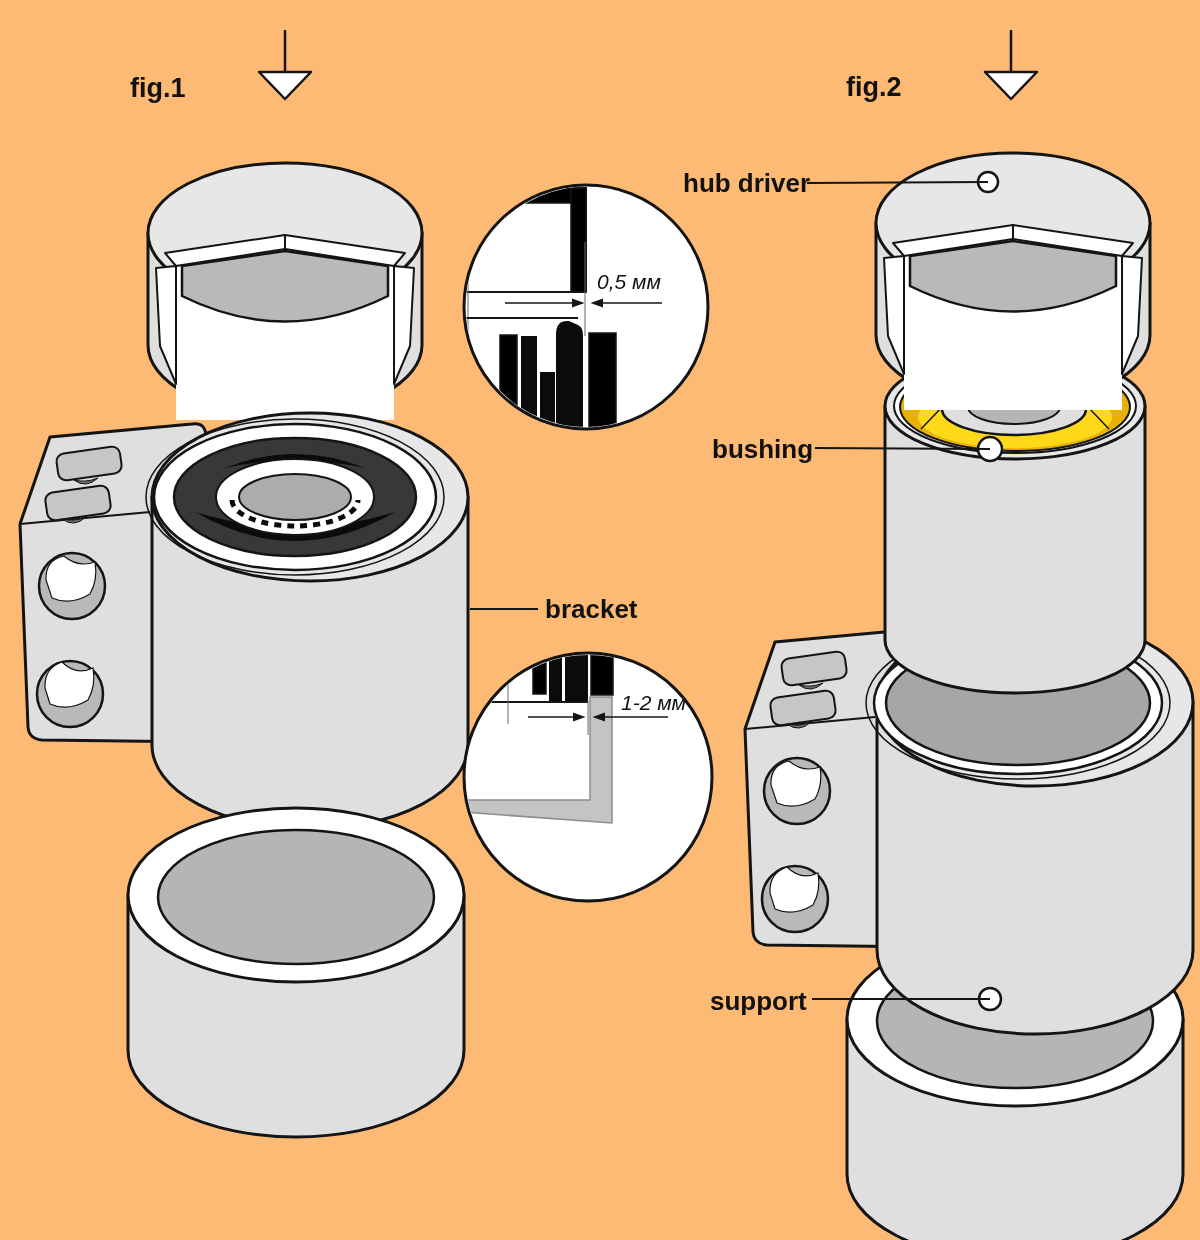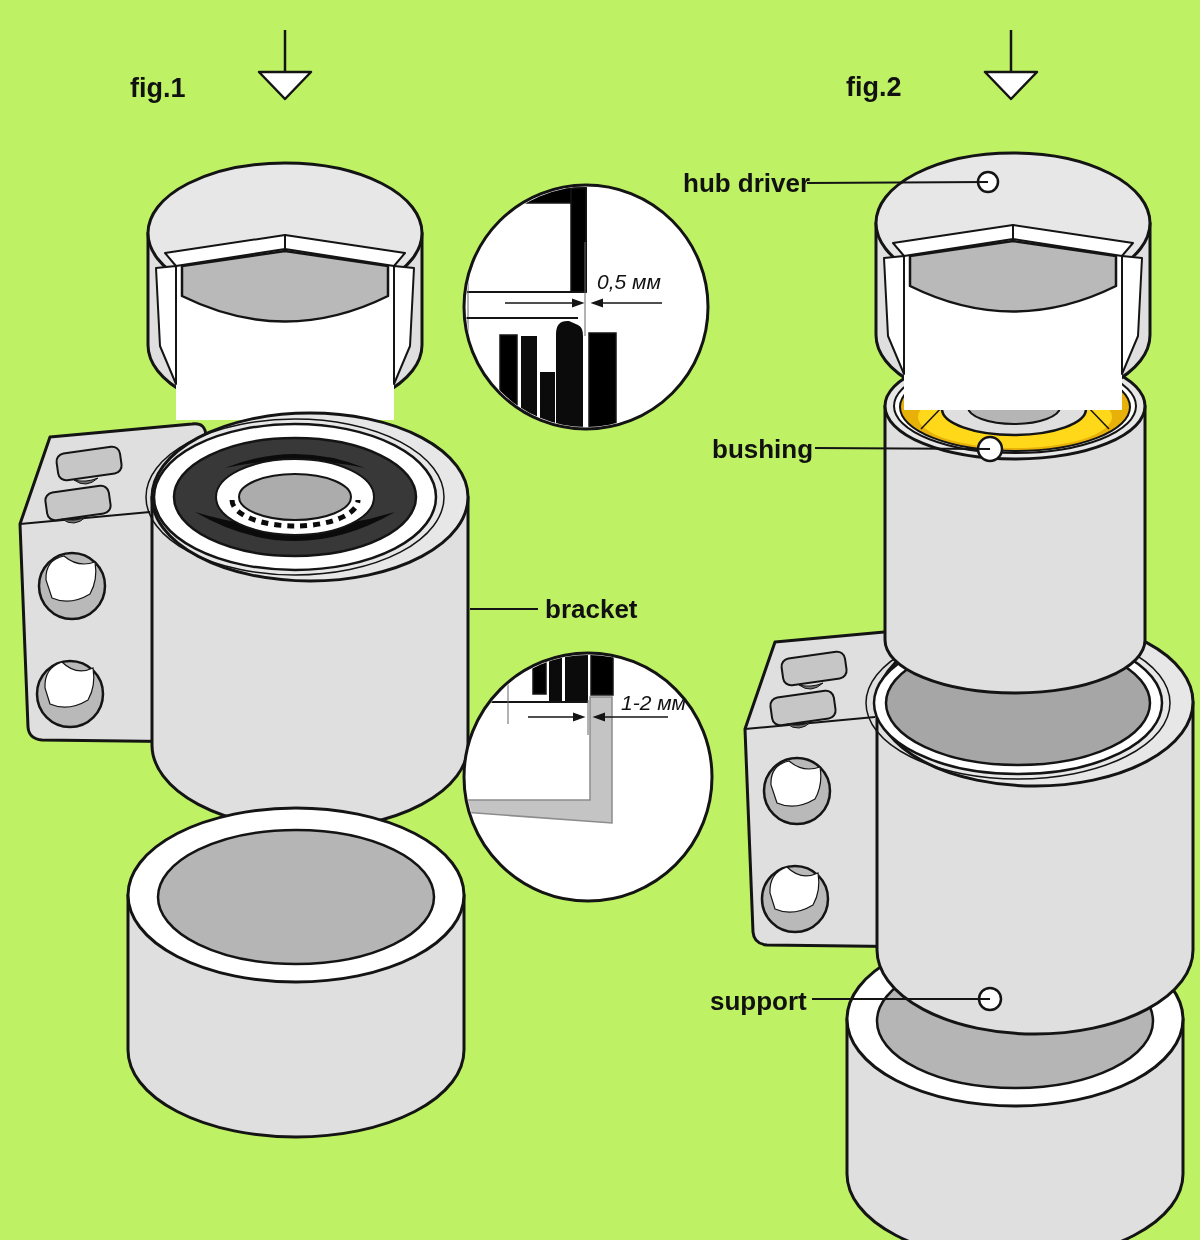--- a/index.html
+++ b/index.html
@@ -1,16 +1,16 @@
 <!DOCTYPE html>
 <html style="--c-outline: #141414; --c-body: #DFDFDF; --c-top-face: #E7E7E7; --c-inner: #B5B5B5; --c-cavity: #B9B9B9; --c-slot: #C6C6C6; --c-rubber: #383838; --c-bore: #A6A6A6; --c-yellow: #E7B10A; --c-yellow-bright: #FFD81A; --c-channel: #C4C4C4;"><head>
 <meta charset="utf-8">
 <style>
   html,body{margin:0;padding:0;background:#ffffff;}
-  .stage{width:1200px;height:1240px;position:relative;background:#bef264;}
+  .stage{width:1200px;height:1240px;position:relative;background:#fdba74;}
   svg{display:block;}
   text{font-family:"Liberation Sans",sans-serif;fill:#111;}
   .title{font-weight:bold;font-size:27px;}
   .lbl{font-weight:bold;font-size:26px;}
   .dim{font-style:italic;font-size:21px;}
   
   .s3{stroke:var(--c-outline);stroke-width:3;stroke-linejoin:round;}
   .s25{stroke:var(--c-outline);stroke-width:2.5;stroke-linejoin:round;}
   .s2{stroke:var(--c-outline);stroke-width:2;stroke-linejoin:round;}
   .s15{stroke:var(--c-outline);stroke-width:1.5;}

